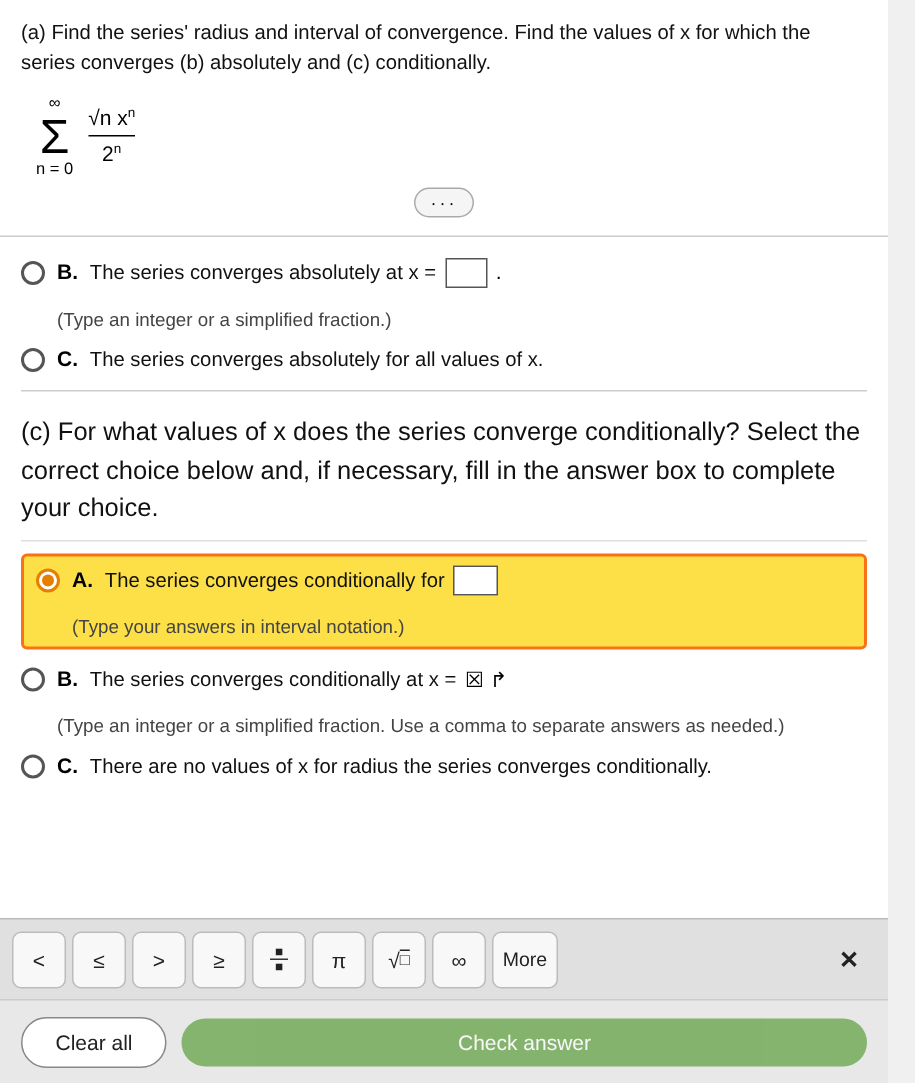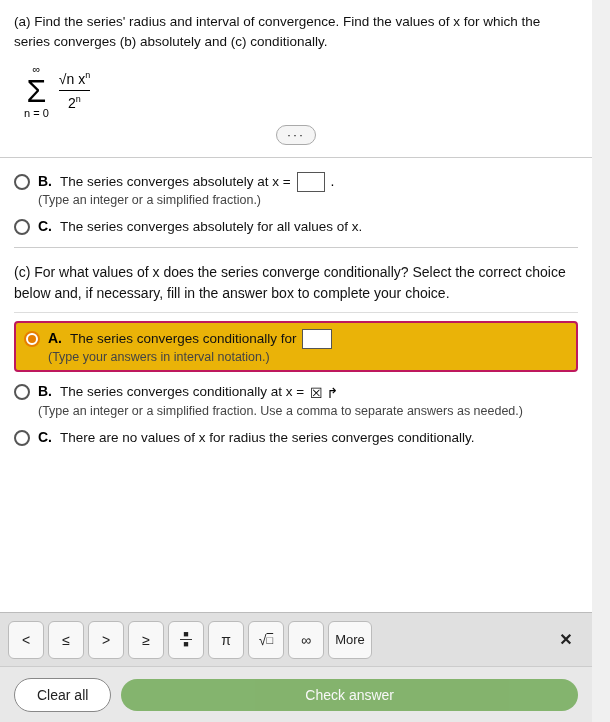--- a/index.html
+++ b/index.html
@@ -153,21 +153,21 @@
 
     .option-text {
       font-size: 13.5px;
       line-height: 1.5;
       color: #111;
     }
 
     .sub-note {
       font-size: 12.5px;
       color: #444;
-      margin-top: 1px;
+      margin-top: 14px;
     }
 
     .answer-box {
       display: inline-block;
       width: 28px;
       height: 20px;
       border: 1px solid #555;
       vertical-align: middle;
       margin: 0 2px;
       background: #fff;
@@ -180,33 +180,33 @@
       border: 1px solid #555;
       vertical-align: middle;
       margin: 0 2px;
       background: #fff;
     }
 
     
     .section-c-question {
       background: #fff;
       padding: 8px 0;
-      font-size: 14px;
+      font-size: 17px;
       line-height: 1.5;
       color: #111;
       margin-bottom: 8px;
       border-bottom: 1px solid #ddd;
     }
 
     .highlighted-option {
-      border: 2px solid #be185d;
+      border: 2px solid #f97316;
       border-radius: 4px;
       padding: 6px 8px;
       margin-bottom: 10px;
-      background: #eab308;
+      background: #fde047;
     }
 
     
     .cursor-icon {
       display: inline-block;
       font-size: 14px;
       vertical-align: middle;
     }
 
     

